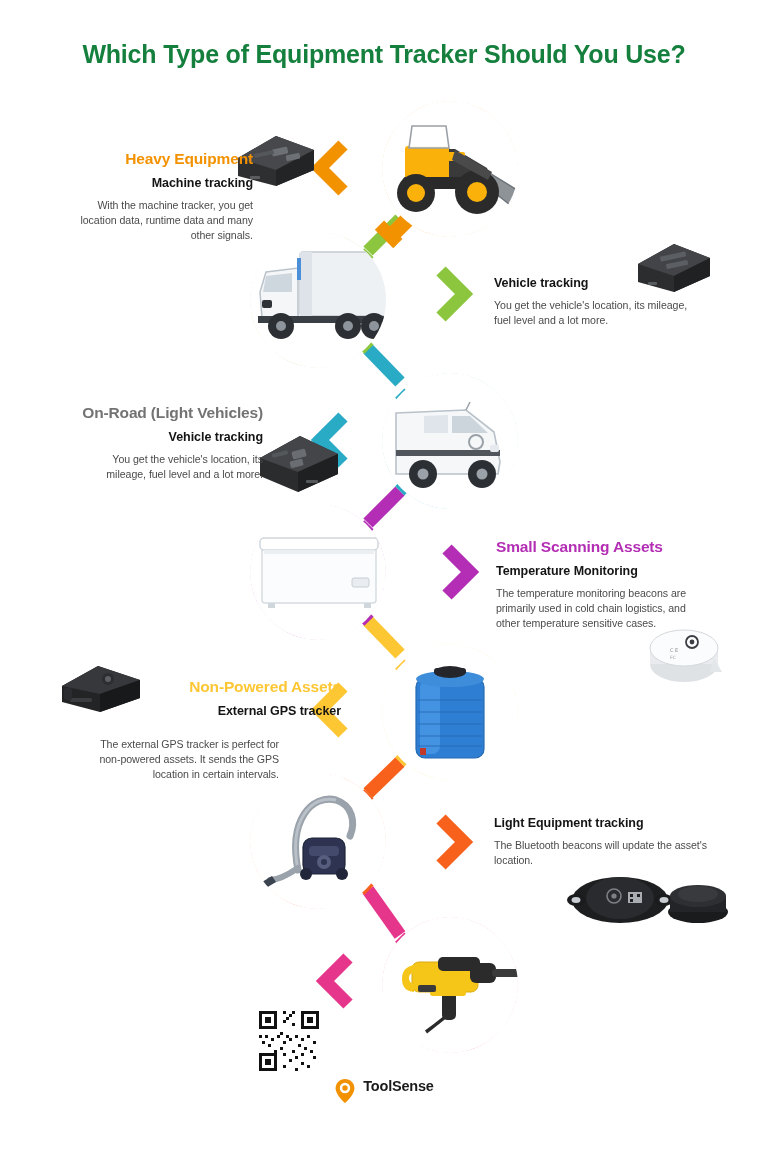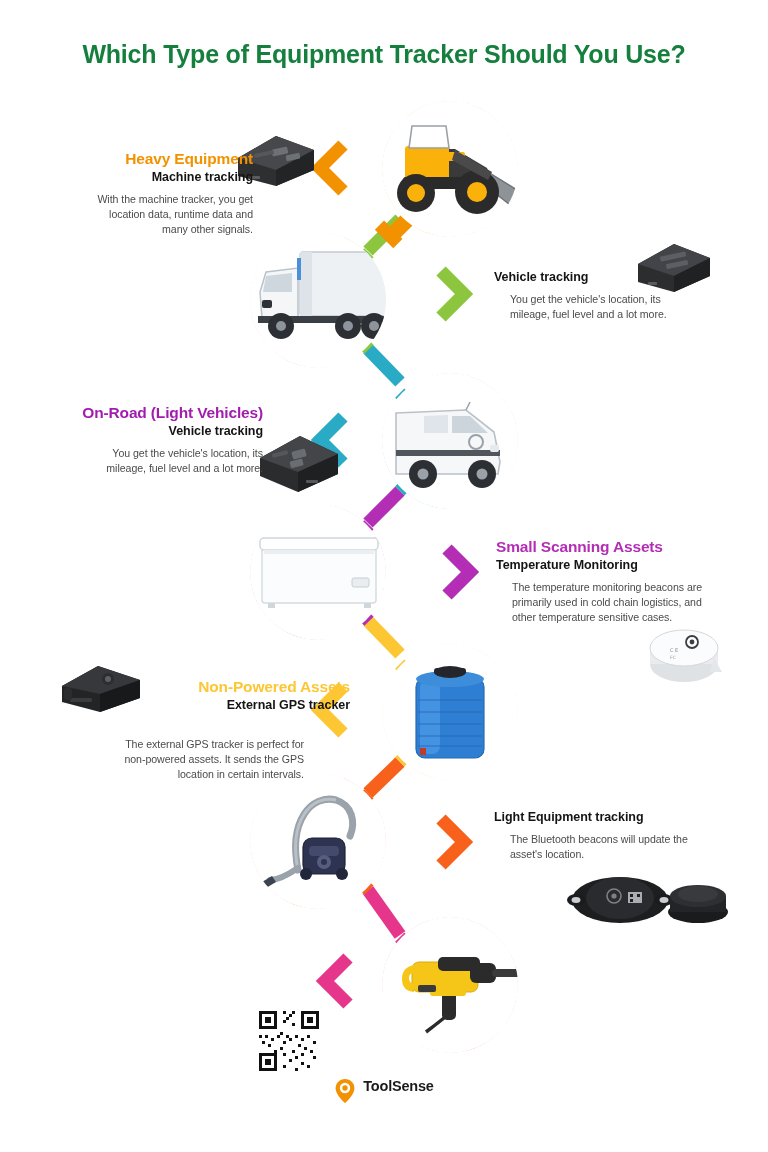--- a/index.html
+++ b/index.html
@@ -27,25 +27,25 @@
   
   .node-img{position:absolute;}
 
   
   .blk{position:absolute;}
   .blk h3{
     margin:0;font-size:15.5px;font-weight:bold;line-height:1.18;
     letter-spacing:-0.15px;
   }
   .blk h4{
-    margin:2px 0 0 0;font-size:12.5px;font-weight:bold;color:#141414;
+    margin:8px 0 0 0;font-size:12.5px;font-weight:bold;color:#141414;
     line-height:1.2;letter-spacing:-0.05px;
   }
   .blk p{
-    margin:7px 0 0 16px;font-size:10.6px;line-height:1.42;color:#4b4b4b;
+    margin:7px 0 0 0;font-size:10.6px;line-height:1.42;color:#4b4b4b;
     letter-spacing:-0.05px;
   }
   .blk.right{text-align:left;}
   .blk.left{text-align:right;}
 
   
   .footer{
     position:absolute;left:0;top:1078px;width:768px;
     display:flex;align-items:flex-start;justify-content:center;gap:7px;
   }
@@ -422,32 +422,32 @@
     <h4>Machine tracking</h4>
     <p>With the machine tracker, you get location data, runtime data and many other signals.</p>
   </div>
 
   <div class="blk right" style="left:494px;top:268px;width:200px">
     <h4>Vehicle tracking</h4>
     <p>You get the vehicle's location, its mileage, fuel level and a lot more.</p>
   </div>
 
   <div class="blk left" style="left:78px;top:404px;width:185px">
-    <h3 style="color:#a21caf">On-Road (Light Vehicles)</h3>
+    <h3 style="color:#737373">On-Road (Light Vehicles)</h3>
     <h4>Vehicle tracking</h4>
     <p>You get the vehicle's location, its mileage, fuel level and a lot more.</p>
   </div>
 
   <div class="blk right" style="left:496px;top:538px;width:215px">
     <h3 style="color:#B32EB4">Small Scanning Assets</h3>
     <h4>Temperature Monitoring</h4>
     <p>The temperature monitoring beacons are primarily used in cold chain logistics, and other temperature sensitive cases.</p>
   </div>
 
-  <div class="blk left" style="left:150px;top:678px;width:200px">
+  <div class="blk left" style="left:141px;top:678px;width:200px">
     <h3 style="color:#FDC633">Non-Powered Assets</h3>
     <h4>External GPS tracker</h4>
     <p style="position:absolute;left:-62px;top:52px;width:200px">The external GPS tracker is perfect for non-powered assets. It sends the GPS location in certain intervals.</p>
   </div>
 
   <div class="blk right" style="left:494px;top:808px;width:215px">
     <h4>Light Equipment tracking</h4>
     <p>The Bluetooth beacons will update the asset's location.</p>
   </div>
 

